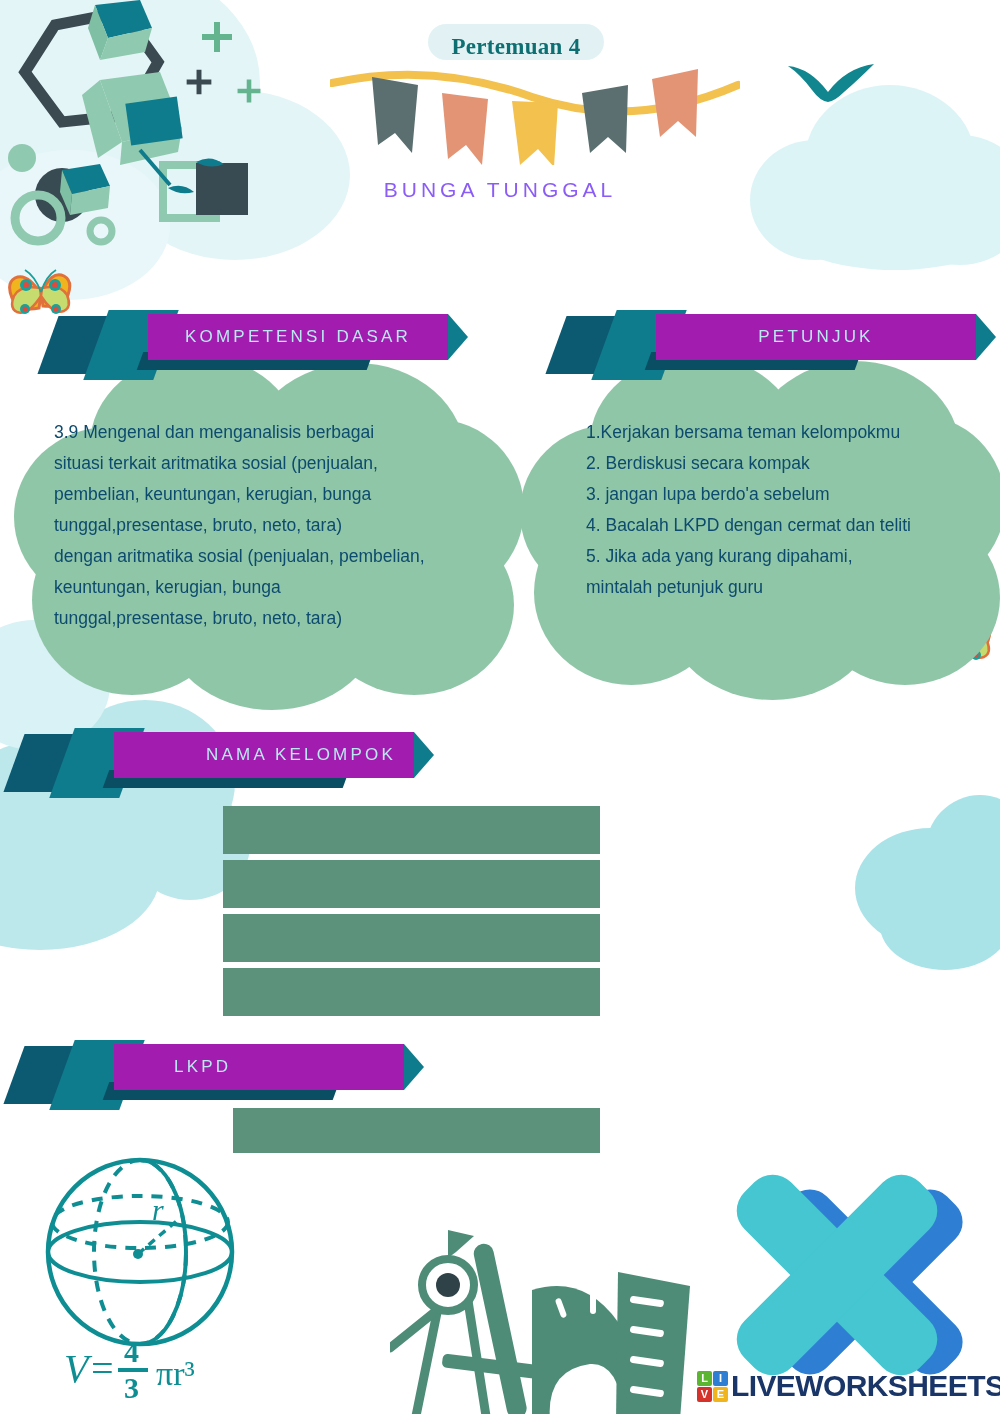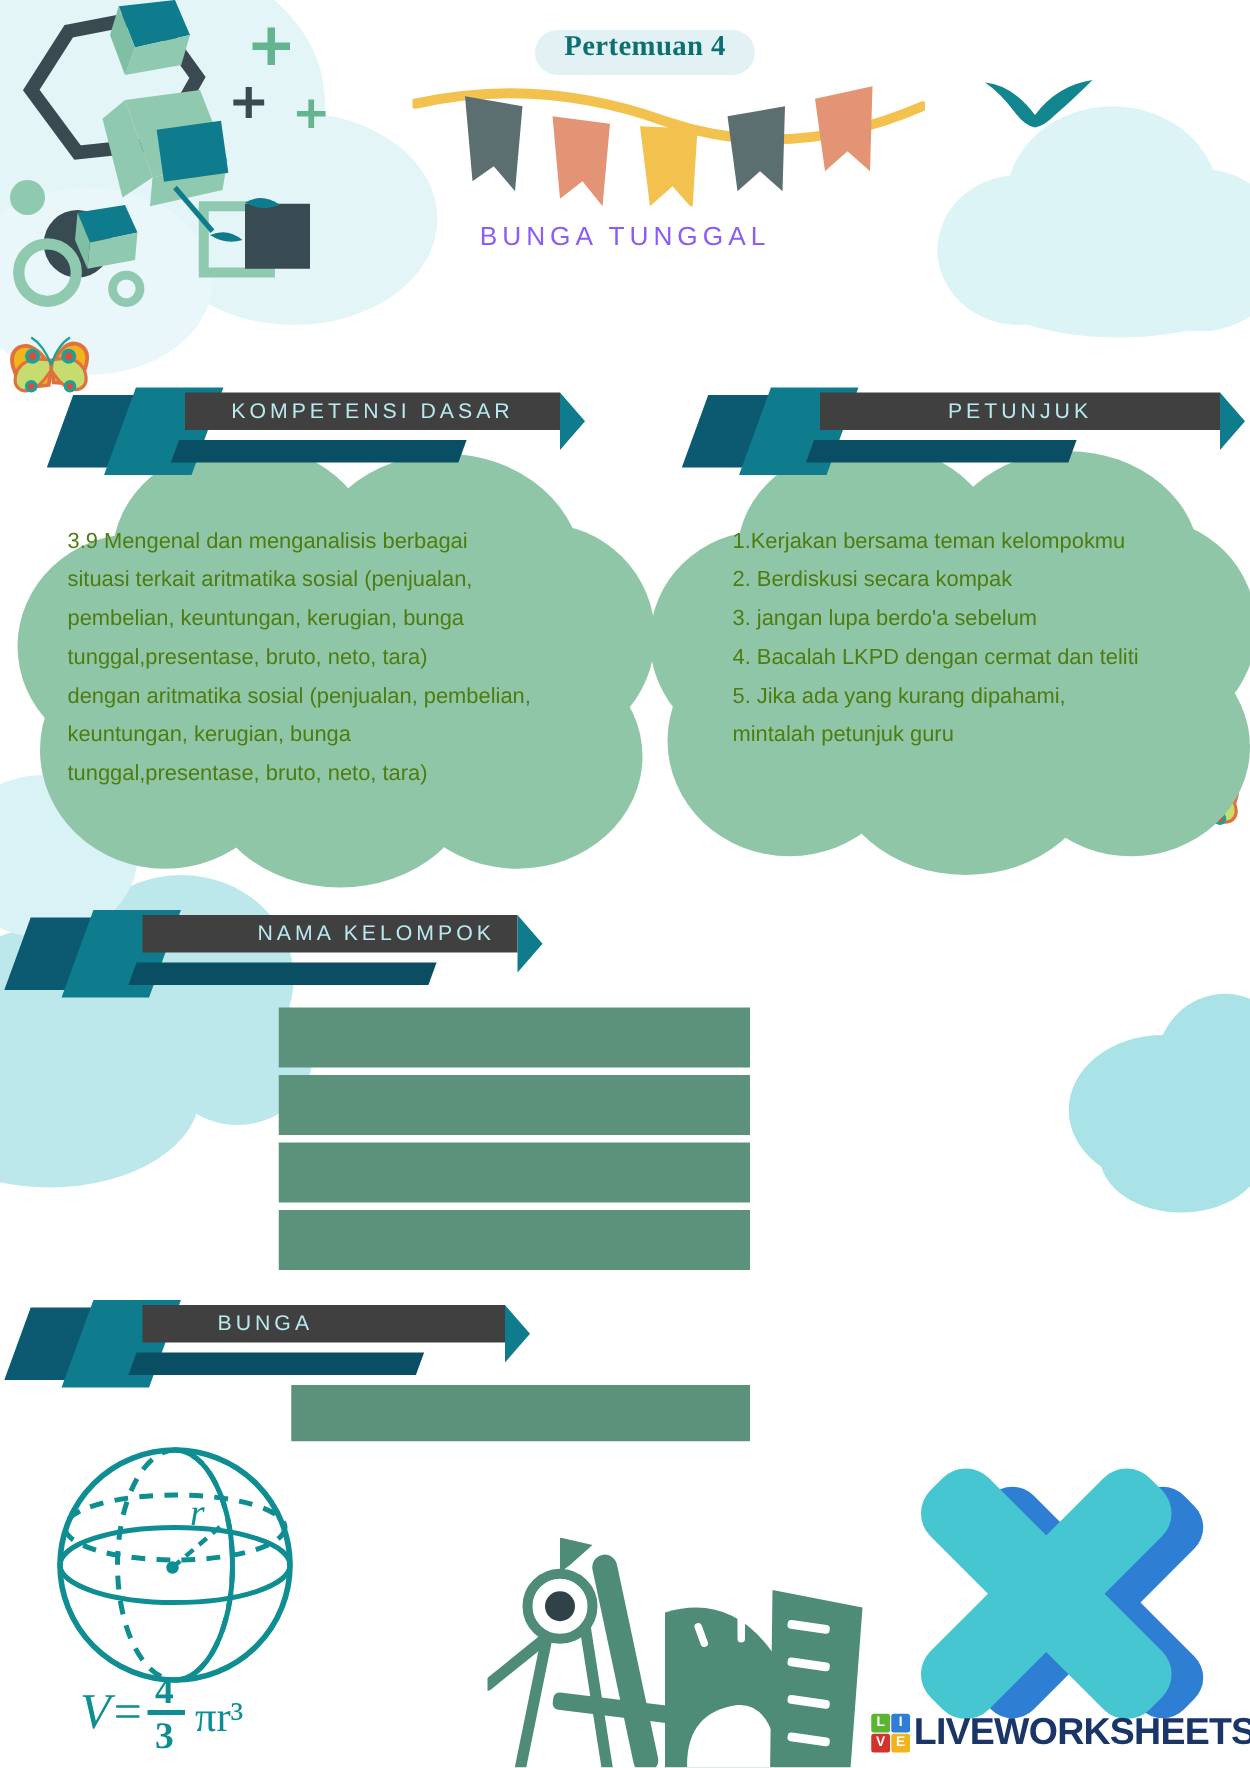--- a/index.html
+++ b/index.html
@@ -36,21 +36,21 @@
   .cloud-ml2 i { position:absolute; background:#D9F2F5; border-radius:50%; }
 
   
   .cloud-mr i { position:absolute; background:#A9E3E8; border-radius:50%; }
 
   
   .badge-pertemuan {
     position: absolute; left: 428px; top: 24px;
     width: 176px; height: 36px;
     background: #E2F2F4; border-radius: 18px;
-    display: flex; align-items: flex-start; justify-content: center;
+    display: flex; align-items: flex-end; justify-content: center;
   }
   .badge-pertemuan span {
     font-family: "Liberation Serif", serif;
     font-weight: bold; font-size: 23px; color: #0E6F72;
     letter-spacing: 0.3px;
   }
   .subtitle {
     position: absolute; left: 0; right: 0; top: 178px;
     text-align: center;
     font-family: "Liberation Sans", sans-serif;
@@ -71,39 +71,39 @@
     position:absolute; left:48px; top:2px; width:70px; height:70px;
     background:#0E7C8C;
     transform: skewX(-20deg);
   }
   .ribbon .shadow {
     position:absolute; left:92px; top:44px; height:18px;
     background:#0A4E63;
     transform: skewX(-20deg);
   }
   .ribbon .body {
-    position:absolute; left:100px; top:6px; height:30px;
-    background:#404040;
+    position:absolute; left:100px; top:6px; height:46px;
+    background:#a21caf;
     display:flex; align-items:center;
   }
   .ribbon .body::after {
     content:""; position:absolute; right:-20px; top:0;
     border-top:23px solid transparent; border-bottom:23px solid transparent;
     border-left:20px solid #0E7C8C;
   }
   .ribbon .label {
     font-size: 17px; letter-spacing: 3.2px; color:#B9E9EF;
     position:relative; z-index:3; white-space:nowrap;
   }
 
   
   .bubble { position:absolute; }
   .bubble .lobe { position:absolute; background:#90C6A8; border-radius:50%; }
   .bubble .txt {
-    position:absolute; z-index:5; color:#4d7c0f;
+    position:absolute; z-index:5; color:#0c4a6e;
     font-size:17.5px; line-height:31px;
   }
 
   
   .field {
     position:absolute; background:#5C917B; border:none;
     outline:none; font-size:16px; color:#ffffff;
     font-family:"Liberation Sans", sans-serif; padding:0 10px;
   }
 
@@ -331,21 +331,21 @@
   <input class="field" type="text" style="left: 223px; top: 806px; width: 377px; height: 48px;" placeholder="">
   <input class="field" type="text" style="left: 223px; top: 860px; width: 377px; height: 48px;" placeholder="">
   <input class="field" type="text" style="left: 223px; top: 914px; width: 377px; height: 48px;" placeholder="">
   <input class="field" type="text" style="left: 223px; top: 968px; width: 377px; height: 48px;" placeholder="">
 
   <div class="ribbon" style="left:14px; top:1038px; width:370px;">
     <div class="tail"></div>
     <div class="tail2"></div>
     <div class="shadow" style="width:230px;"></div>
     <div class="body" style="width:290px; padding-left:60px;">
-      <span class="label">BUNGA</span>
+      <span class="label">LKPD</span>
     </div>
   </div>
 
   <input class="field" type="text" style="left: 233px; top: 1108px; width: 367px; height: 45px;" placeholder="">
 
   <svg class="sphere" viewBox="0 0 200 200">
     <circle cx="100" cy="100" r="92" fill="none" stroke="#0E8E93" stroke-width="4.5"></circle>
     <ellipse cx="100" cy="100" rx="92" ry="30" fill="none" stroke="#0E8E93" stroke-width="4"></ellipse>
     <path d="M100,8 a46,92 0 0,0 0,184 a46,92 0 0,0 0,-184" fill="none" stroke="#0E8E93" stroke-width="4" stroke-dasharray="11 9"></path>
     <path d="M100,8 a46,92 0 0,1 0,184" fill="none" stroke="#0E8E93" stroke-width="4"></path>

